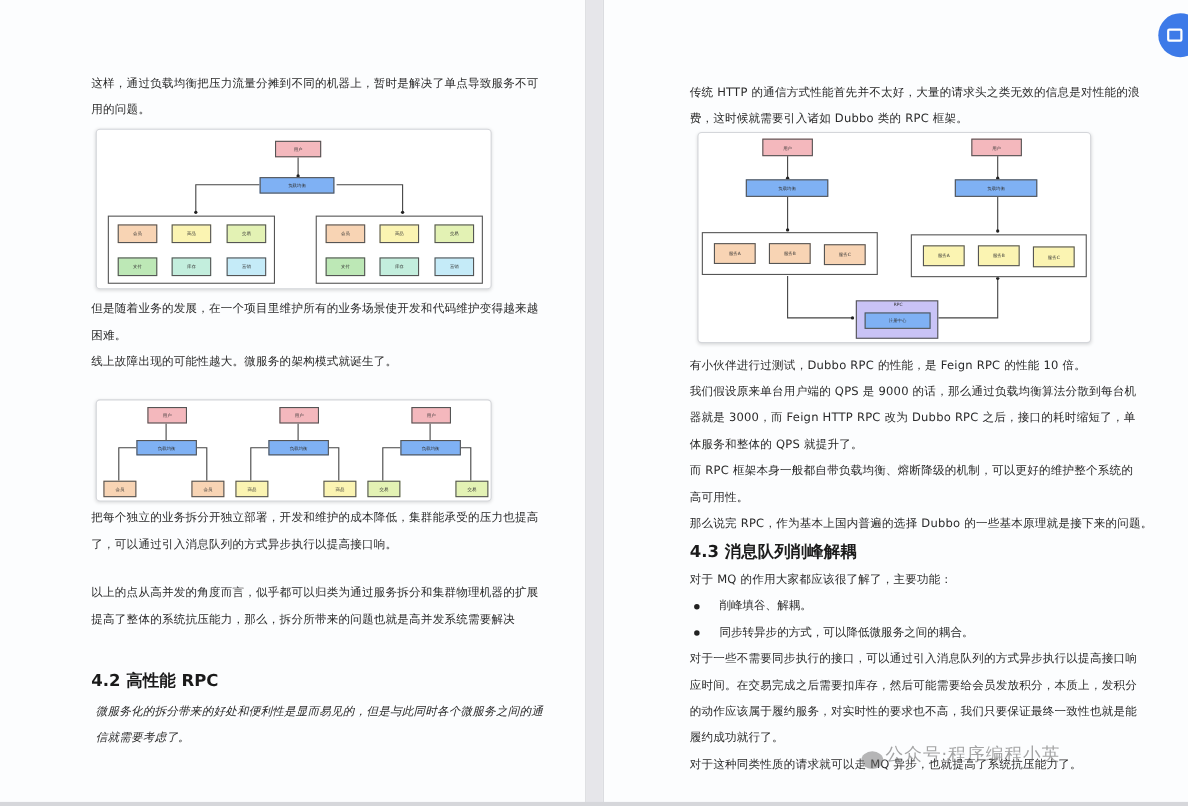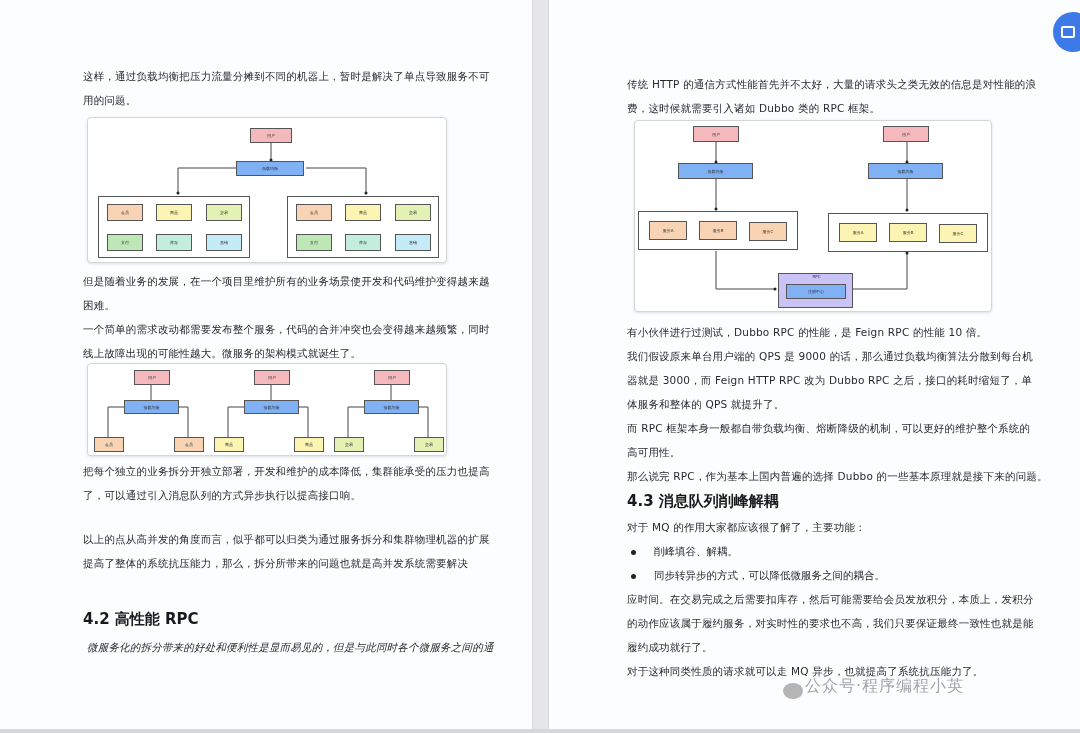--- a/index.html
+++ b/index.html
@@ -85,21 +85,20 @@
     <div class="node c-lime" style="left:107px;top:7px;width:36px;height:17px;">交易</div>
     <div class="node c-green" style="left:8px;top:37px;width:36px;height:17px;">支付</div>
     <div class="node c-teal" style="left:57px;top:37px;width:36px;height:17px;">库存</div>
     <div class="node c-cyan" style="left:107px;top:37px;width:36px;height:17px;">营销</div>
   </div>
 </div>
 
 <div class="p" style="left:83px;top:269px;">
   <div>但是随着业务的发展，在一个项目里维护所有的业务场景使开发和代码维护变得越来越</div>
   <div>困难。</div>
-  <div>一个简单的需求改动都需要发布整个服务，代码的合并冲突也会变得越来越频繁，同时</div>
   <div>线上故障出现的可能性越大。微服务的架构模式就诞生了。</div>
 </div>
 
 <div class="diagram" style="left:87px;top:363px;width:360px;height:93px;">
   <svg class="lines" width="360" height="93">
     <g stroke="#444" stroke-width="1" fill="none">
       <line x1="63" y1="21" x2="63" y2="37"></line>
       <polyline points="36,43 20,43 20,73"></polyline>
       <polyline points="90,43 100,43 100,73"></polyline>
       <line x1="183" y1="21" x2="183" y2="37"></line>
@@ -133,20 +132,21 @@
 
 <div class="p" style="left:83px;top:527px;">
   <div>以上的点从高并发的角度而言，似乎都可以归类为通过服务拆分和集群物理机器的扩展</div>
   <div>提高了整体的系统抗压能力，那么，拆分所带来的问题也就是高并发系统需要解决</div>
 </div>
 
 <div class="h2" style="left:83px;top:610px;">4.2 高性能 RPC</div>
 
 <div class="p" style="left:87px;top:635px;font-style:italic;">
   <div>微服务化的拆分带来的好处和便利性是显而易见的，但是与此同时各个微服务之间的通</div>
+  <div>信就需要考虑了。</div>
 </div>
 
 <div class="p" style="left:627px;top:72px;">
   <div>传统 HTTP 的通信方式性能首先并不太好，大量的请求头之类无效的信息是对性能的浪</div>
   <div>费，这时候就需要引入诸如 Dubbo 类的 RPC 框架。</div>
 </div>
 
 <div class="diagram" style="left:634px;top:120px;width:358px;height:192px;">
   <svg class="lines" width="358" height="192">
     <g stroke="#444" stroke-width="1" fill="none">
@@ -201,20 +201,21 @@
 <div class="p" style="left:627px;top:515px;">对于 MQ 的作用大家都应该很了解了，主要功能：</div>
 
 <div class="bullet" style="left:631px;top:539px;">
   <span class="dot"></span><span>削峰填谷、解耦。</span>
 </div>
 <div class="bullet" style="left:631px;top:563px;">
   <span class="dot"></span><span>同步转异步的方式，可以降低微服务之间的耦合。</span>
 </div>
 
 <div class="p" style="left:627px;top:587px;">
+  <div>对于一些不需要同步执行的接口，可以通过引入消息队列的方式异步执行以提高接口响</div>
   <div>应时间。在交易完成之后需要扣库存，然后可能需要给会员发放积分，本质上，发积分</div>
   <div>的动作应该属于履约服务，对实时性的要求也不高，我们只要保证最终一致性也就是能</div>
   <div>履约成功就行了。</div>
   <div>对于这种同类性质的请求就可以走 MQ 异步，也就提高了系统抗压能力了。</div>
 </div>
 
 <div class="fab">
   <div class="fab-glyph"></div>
 </div>
 

